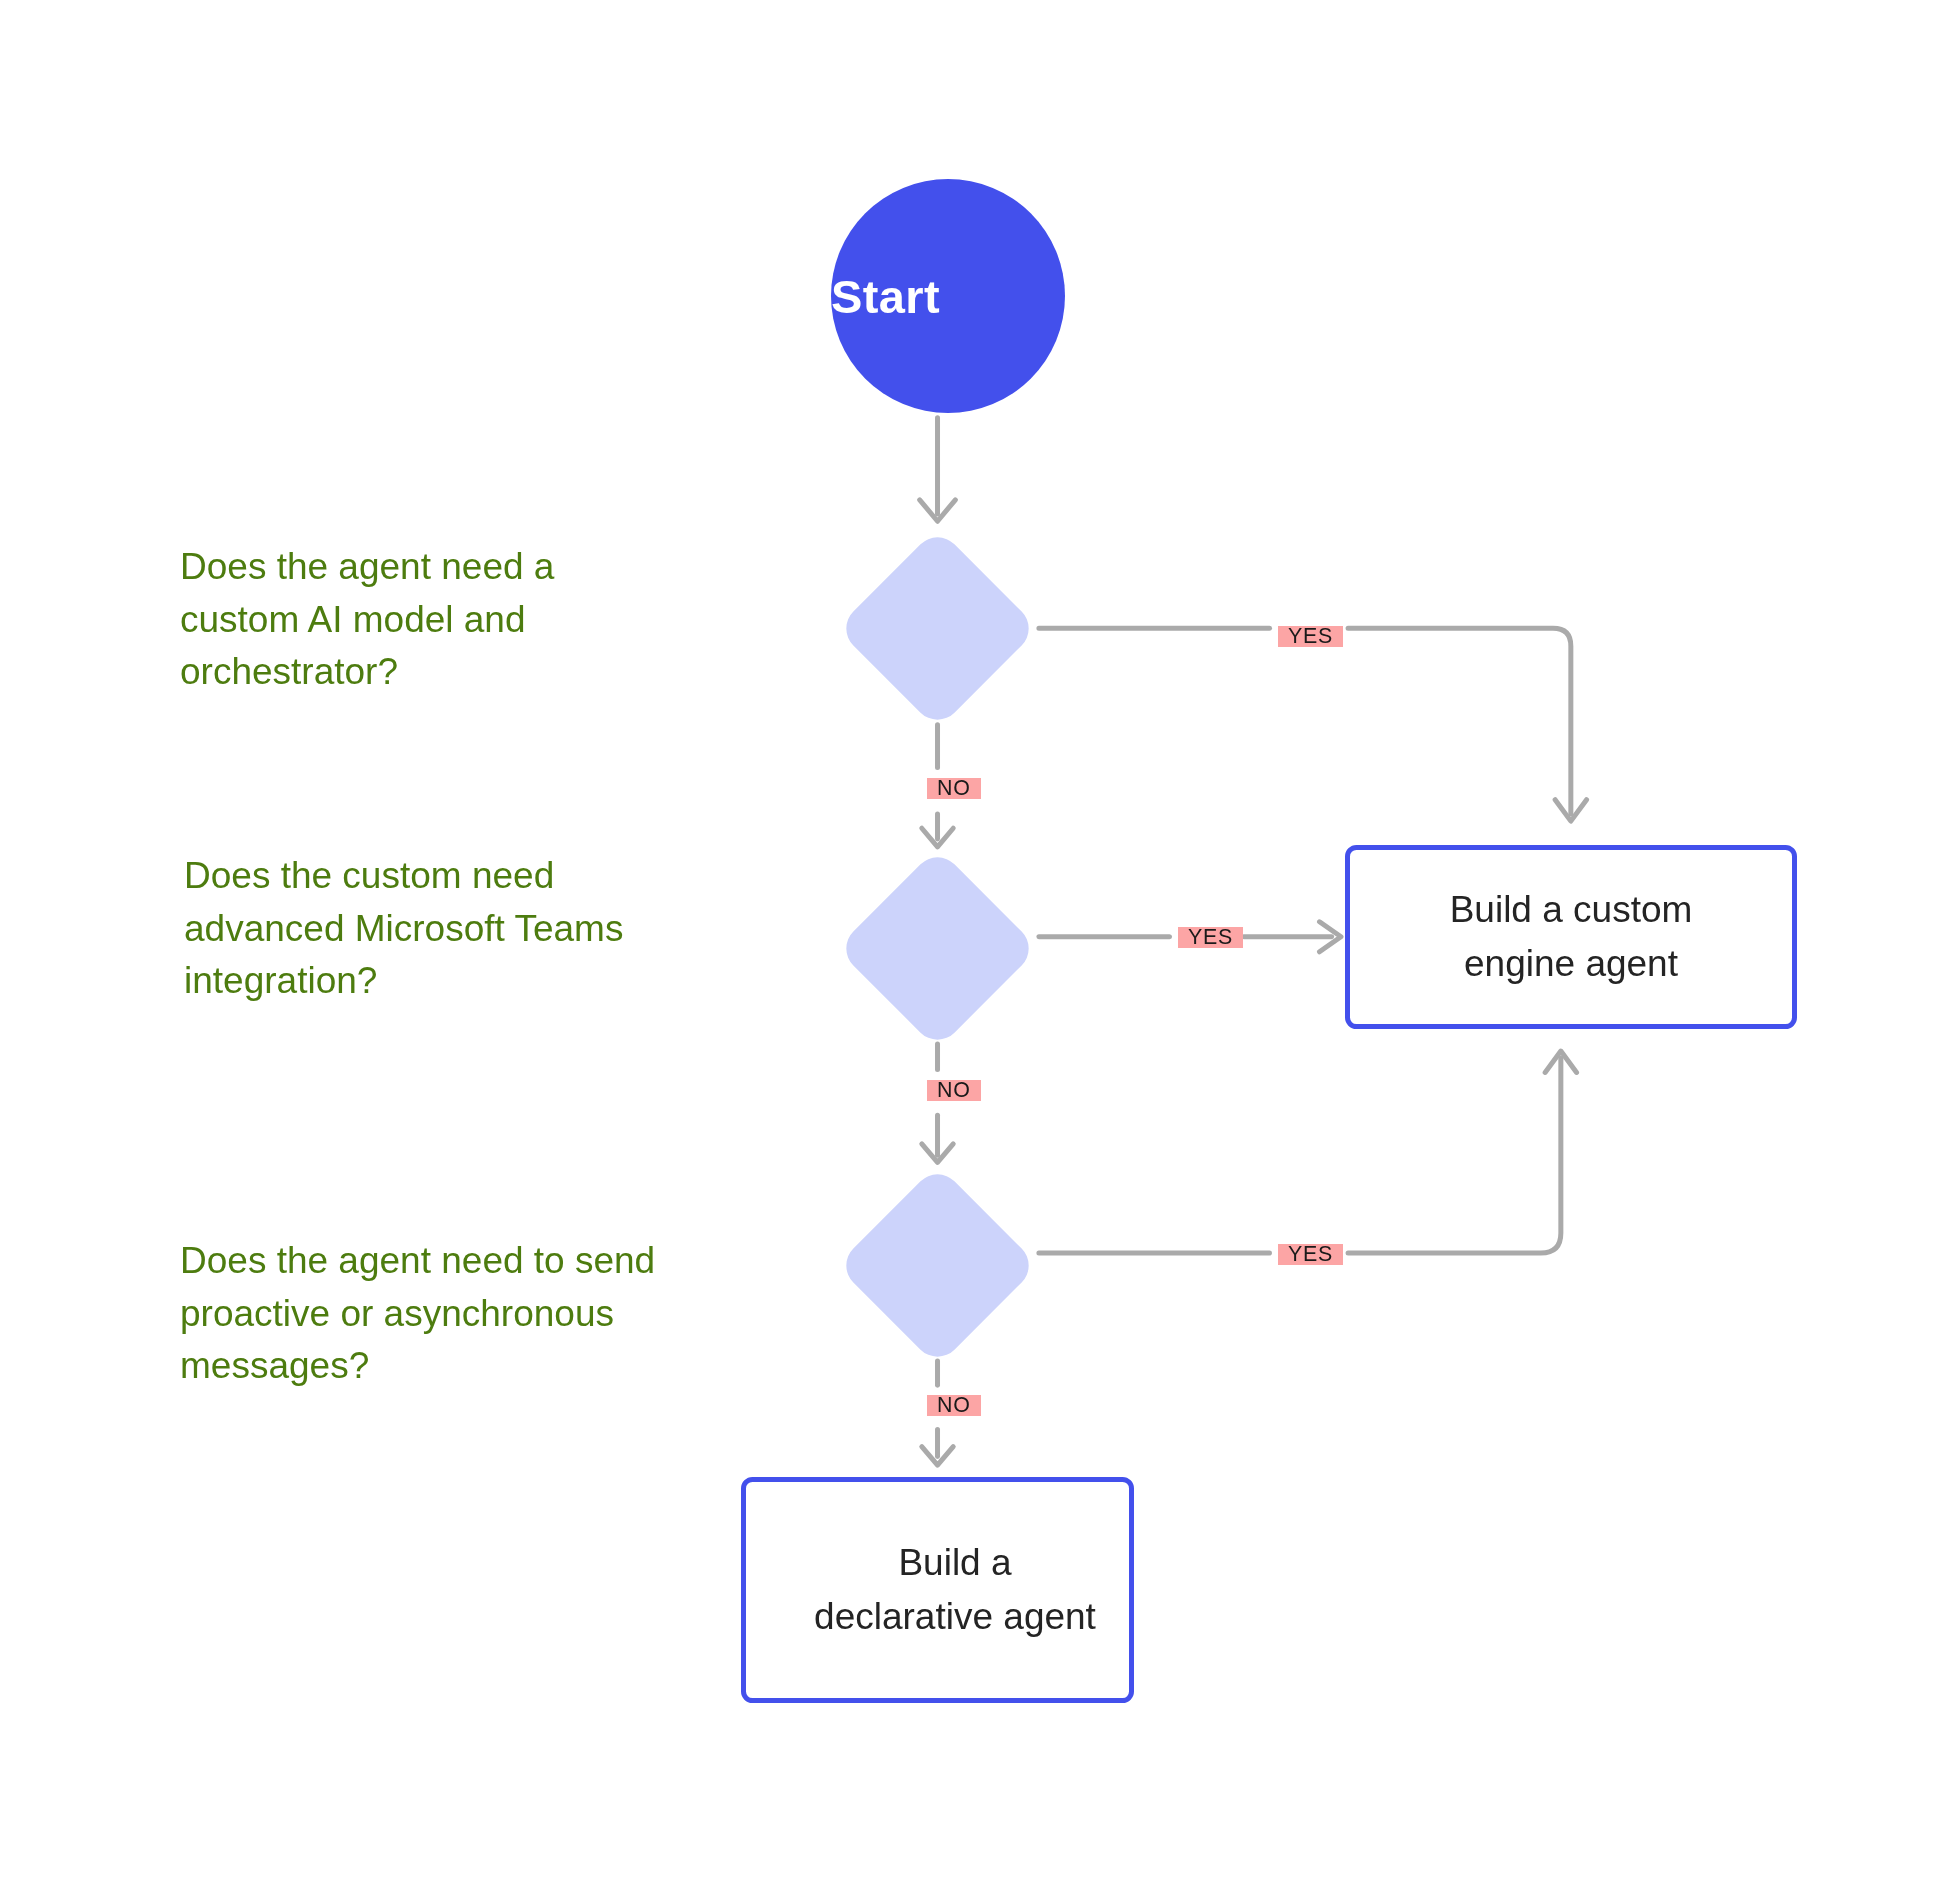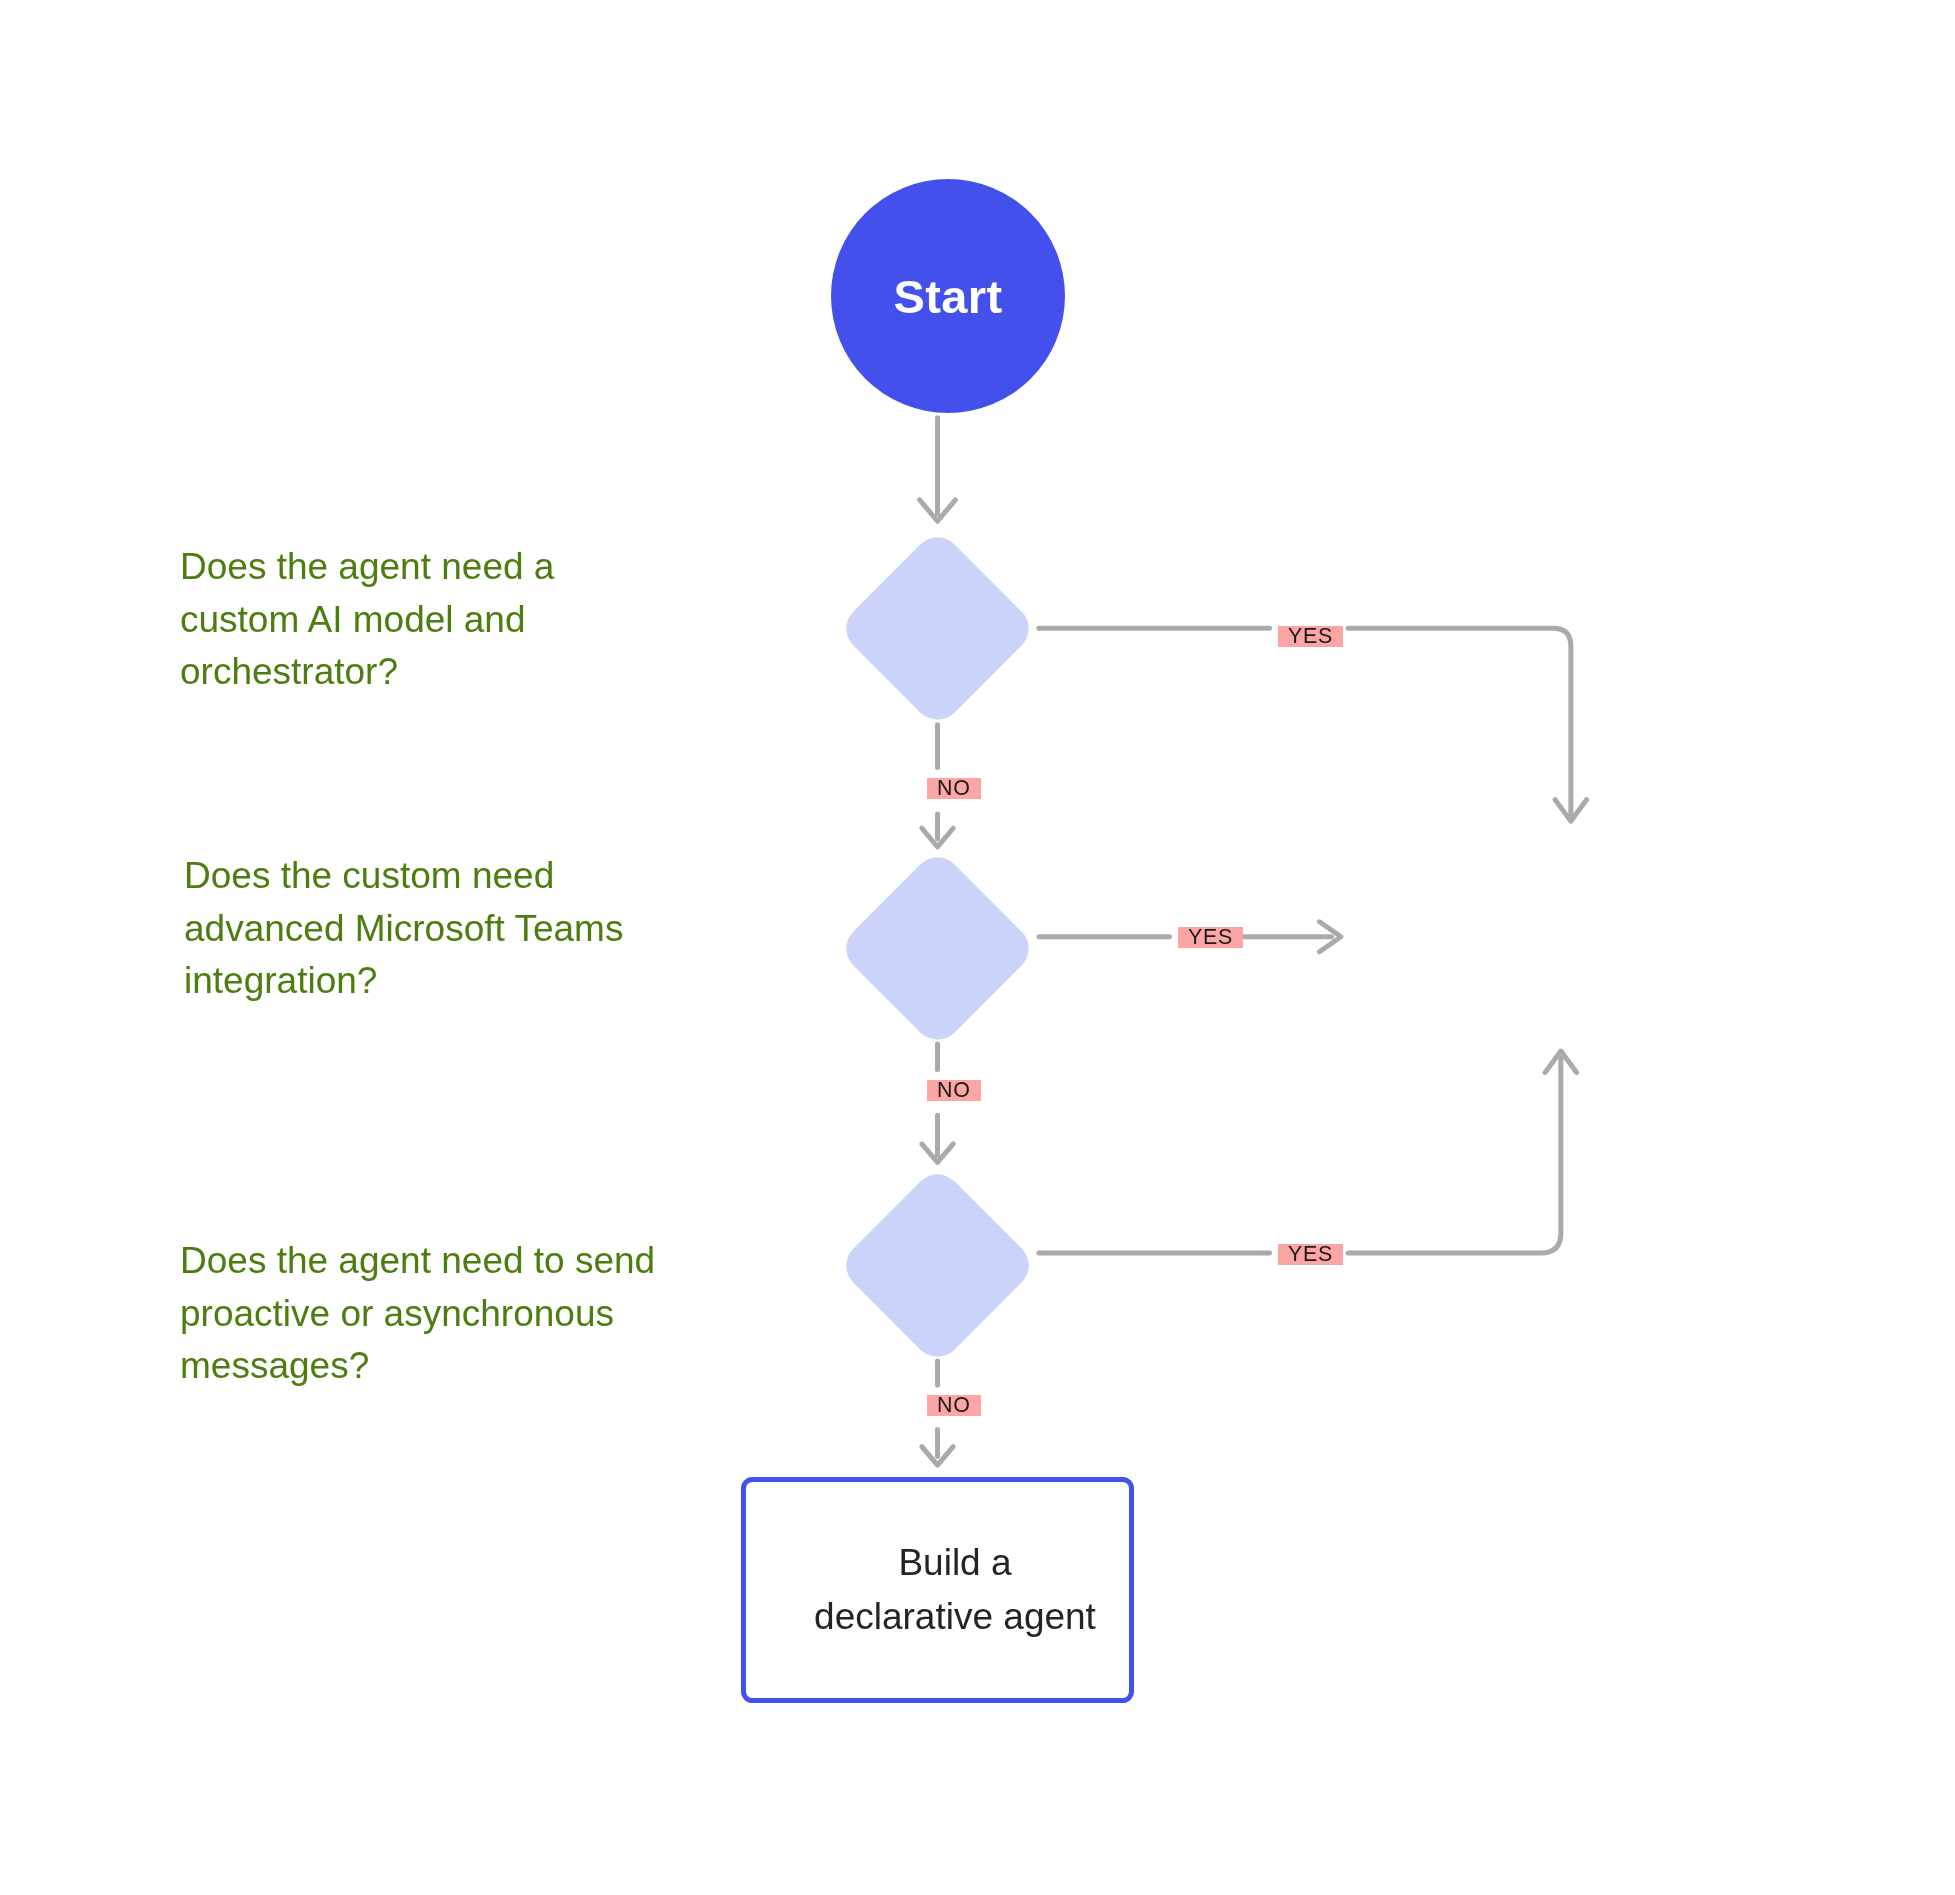--- a/index.html
+++ b/index.html
@@ -22,21 +22,21 @@
   .start-node {
     position: absolute;
     left: 831px;
     top: 179px;
     width: 234px;
     height: 234px;
     border-radius: 50%;
     background: #4350EC;
     display: flex;
     align-items: center;
-    justify-content: center;
+    justify-content: flex-start;
   }
   .start-node .label {
     color: #ffffff;
     font-size: 47px;
     font-weight: bold;
     letter-spacing: 0.4px;
     line-height: 1;
   }
 
   
@@ -189,20 +189,24 @@
 proactive or asynchronous
 messages?</div>
 
   <div class="edge-label yes1">YES</div>
   <div class="edge-label no1">NO</div>
   <div class="edge-label yes2">YES</div>
   <div class="edge-label no2">NO</div>
   <div class="edge-label yes3">YES</div>
   <div class="edge-label no3">NO</div>
 
+  <div class="outcome-box custom-engine">
+    <span class="box-label">Build a custom
+engine agent</span>
+  </div>
 
   <div class="outcome-box declarative">
     <span class="box-label">Build a
 declarative agent</span>
   </div>
 
 </div>
 
 
 </body></html>

